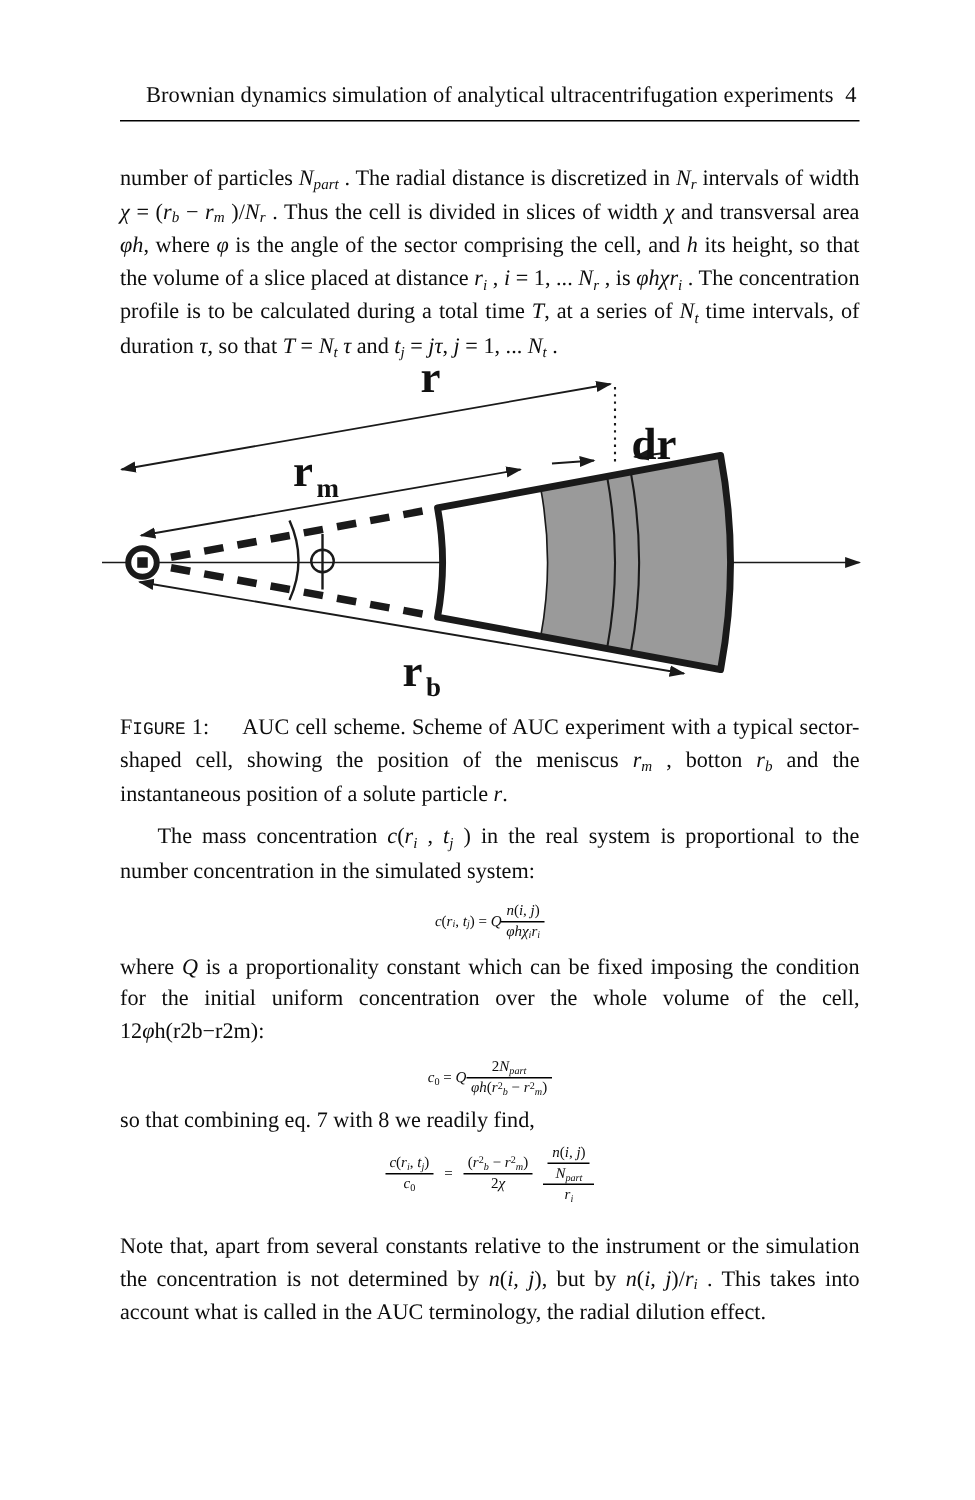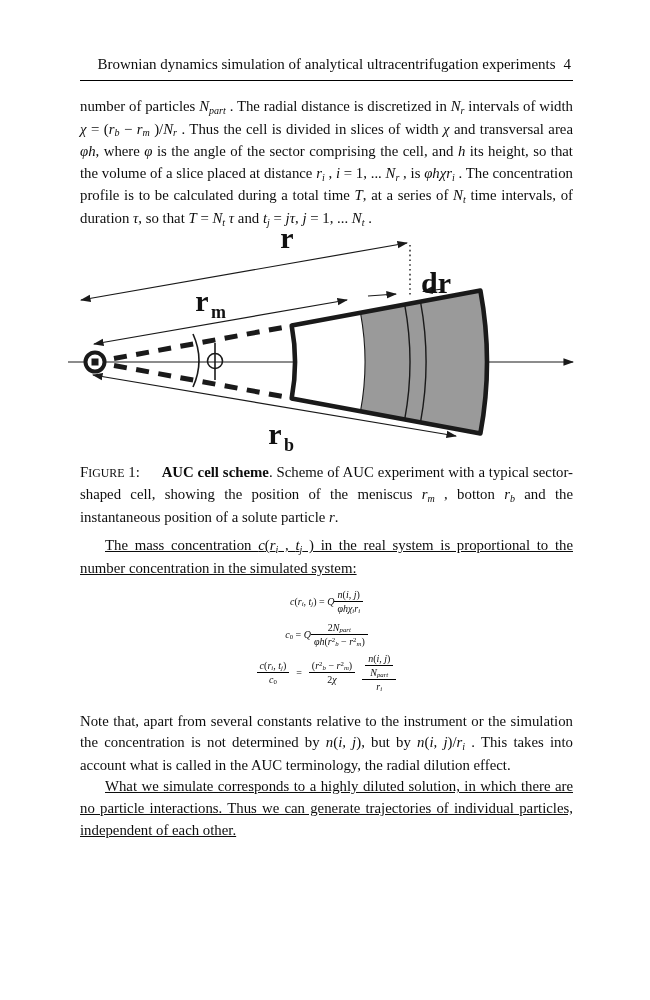--- a/index.html
+++ b/index.html
@@ -10,23 +10,23 @@
   }
   .content { padding:56px 77px 0 80px; }
 
   .header { position:relative; height:21px; }
   .header-title { text-align:center; font-size:15px; white-space:nowrap; }
   .header-pagenum { position:absolute; right:2px; top:0; font-size:15px; }
   .rule { border-bottom:1.6px solid #000; margin-top:3px; }
 
   .body { font-size:14.8px; line-height:21.6px; margin:0; }
   .j { text-align:justify; }
-  .indent { text-indent:25px;text-decoration:underline; }
+  .indent { text-indent:25px; }
 
-  .p1 { margin-top:15px; }
+  .p1 { margin-top:28px; }
   .figwrap { margin:3px 0 0 -15px; height:221px; }
   .figwrap svg { overflow:visible; display:block; }
   .cap { margin-top:7px; }
   .p2 { margin-top:7px; }
   .p4 { margin-top:3px; }
   .p5 { margin-top:19px; }
   .p6 { margin-top:0; }
 
   .eq { text-align:center; font-size:10px; }
   .eq1 { margin:9px 0 8px; }
@@ -34,22 +34,22 @@
   .eq3 { margin:4px 0 6px; }
   .frac { display:inline-block; vertical-align:middle; text-align:center; }
   .fr-num { display:block; padding:0 3px 1px; }
   .fr-den { display:block; border-top:1.3px solid #000; padding:1px 3px 0;text-align:center; }
   .eqtxt { display:inline-block; vertical-align:middle; }
   .eqsign { margin:0 7px; }
   .gap { display:inline-block; width:7px; }
 
   
   .r-i { font-style:italic; }
-  .r-b { font-weight:bold;margin-left:18px; }
-  .r-sc { font-size:0.8em; }
+  .r-b { font-weight:normal;margin-left:18px; }
+  .r-sc { font-size:0.8em;font-family:Liberation Mono, monospace; }
   .r-sub,.r-isub { font-size:0.68em; position:relative; top:0.28em; }
   .r-sup,.r-isup { font-size:0.68em; position:relative; top:-0.4em; }
   .r-isub,.r-isup { font-style:italic; }
 
   
   .figlab { font-family:"Liberation Serif","DejaVu Serif",serif; font-weight:bold; font-size:30px; fill:#111; }
   .figlabsub { font-family:"Liberation Serif","DejaVu Serif",serif; font-weight:bold; font-size:18px; fill:#111; }
   .ln { stroke:#1a1a1a; fill:none; }
 </style>
 </head>
@@ -117,28 +117,29 @@
     </div>
 
     <p class="body j cap"><span>F</span><span class="r-sc">IGURE</span><span> 1: </span><span class="r-b">AUC cell scheme</span><span>. Scheme of AUC experiment with a typical sector-shaped cell, showing the position of the meniscus </span><span class="r-i">r</span><span class="r-isub">m</span><span> , botton </span><span class="r-i">r</span><span class="r-isub">b</span><span> and the instantaneous position of a solute particle </span><span class="r-i">r</span><span>.</span></p>
 
     <p class="body j indent p2"><span>The mass concentration </span><span class="r-i">c</span><span>(</span><span class="r-i">r</span><span class="r-isub">i</span><span> , </span><span class="r-i">t</span><span class="r-isub">j</span><span> ) in the real system is proportional to the number concentration in the simulated system:</span></p>
 
     <div class="eq eq1">
       <span class="eqtxt"><span class="r-i">c</span><span>(</span><span class="r-i">r</span><span class="r-isub">i</span><span>, </span><span class="r-i">t</span><span class="r-isub">j</span><span>) = </span><span class="r-i">Q</span></span><span class="frac"><span class="fr-num"><span class="r-i">n</span><span>(</span><span class="r-i">i, j</span><span>)</span></span><span class="fr-den"><span class="r-i">φhχ</span><span class="r-isub">i</span><span class="r-i">r</span><span class="r-isub">i</span></span></span>
     </div>
 
+    <p class="body j"><span>where </span><span class="r-i">Q</span><span> is a proportionality constant which can be fixed imposing the condition for the initial uniform concentration over the whole volume of the cell, 12</span><span class="r-i">φ</span><span>h(r2b−r2m):</span></p>
 
     <div class="eq eq2">
       <span class="eqtxt"><span class="r-i">c</span><span class="r-sub">0</span><span> = </span><span class="r-i">Q</span></span><span class="frac"><span class="fr-num"><span>2</span><span class="r-i">N</span><span class="r-isub">part</span></span><span class="fr-den"><span class="r-i">φh</span><span>(</span><span class="r-i">r</span><span class="r-sup">2</span><span class="r-isub">b</span><span> − </span><span class="r-i">r</span><span class="r-sup">2</span><span class="r-isub">m</span><span>)</span></span></span>
     </div>
 
+    <p class="body j p4"><span>so that combining eq. 7 with 8 we readily find,</span></p>
 
     <div class="eq eq3">
       <span class="frac"><span class="fr-num"><span class="r-i">c</span><span>(</span><span class="r-i">r</span><span class="r-isub">i</span><span>, </span><span class="r-i">t</span><span class="r-isub">j</span><span>)</span></span><span class="fr-den"><span class="r-i">c</span><span class="r-sub">0</span></span></span><span class="eqtxt eqsign">=</span><span class="frac"><span class="fr-num"><span>(</span><span class="r-i">r</span><span class="r-sup">2</span><span class="r-isub">b</span><span> − </span><span class="r-i">r</span><span class="r-sup">2</span><span class="r-isub">m</span><span>)</span></span><span class="fr-den"><span>2</span><span class="r-i">χ</span></span></span><span class="gap"></span><span class="frac"><span class="fr-num"><span class="frac"><span class="fr-num"><span class="r-i">n</span><span>(</span><span class="r-i">i, j</span><span>)</span></span><span class="fr-den"><span class="r-i">N</span><span class="r-isub">part</span></span></span></span><span class="fr-den"><span class="r-i">r</span><span class="r-isub">i</span></span></span>
     </div>
 
     <p class="body j p5"><span>Note that, apart from several constants relative to the instrument or the simulation the concentration is not determined by </span><span class="r-i">n</span><span>(</span><span class="r-i">i, j</span><span>), but by </span><span class="r-i">n</span><span>(</span><span class="r-i">i, j</span><span>)/</span><span class="r-i">r</span><span class="r-isub">i</span><span> . This takes into account what is called in the AUC terminology, the radial dilution effect.</span></p>
 
-    <p class="body j indent p6"><span>What we simulate corresponds to a highly diluted solution, in which there are no particle interactions.  Thus we can generate trajectories of individual particles, independent of each other.</span></p>
 
   </div>
 </div>
 
 </body></html>

